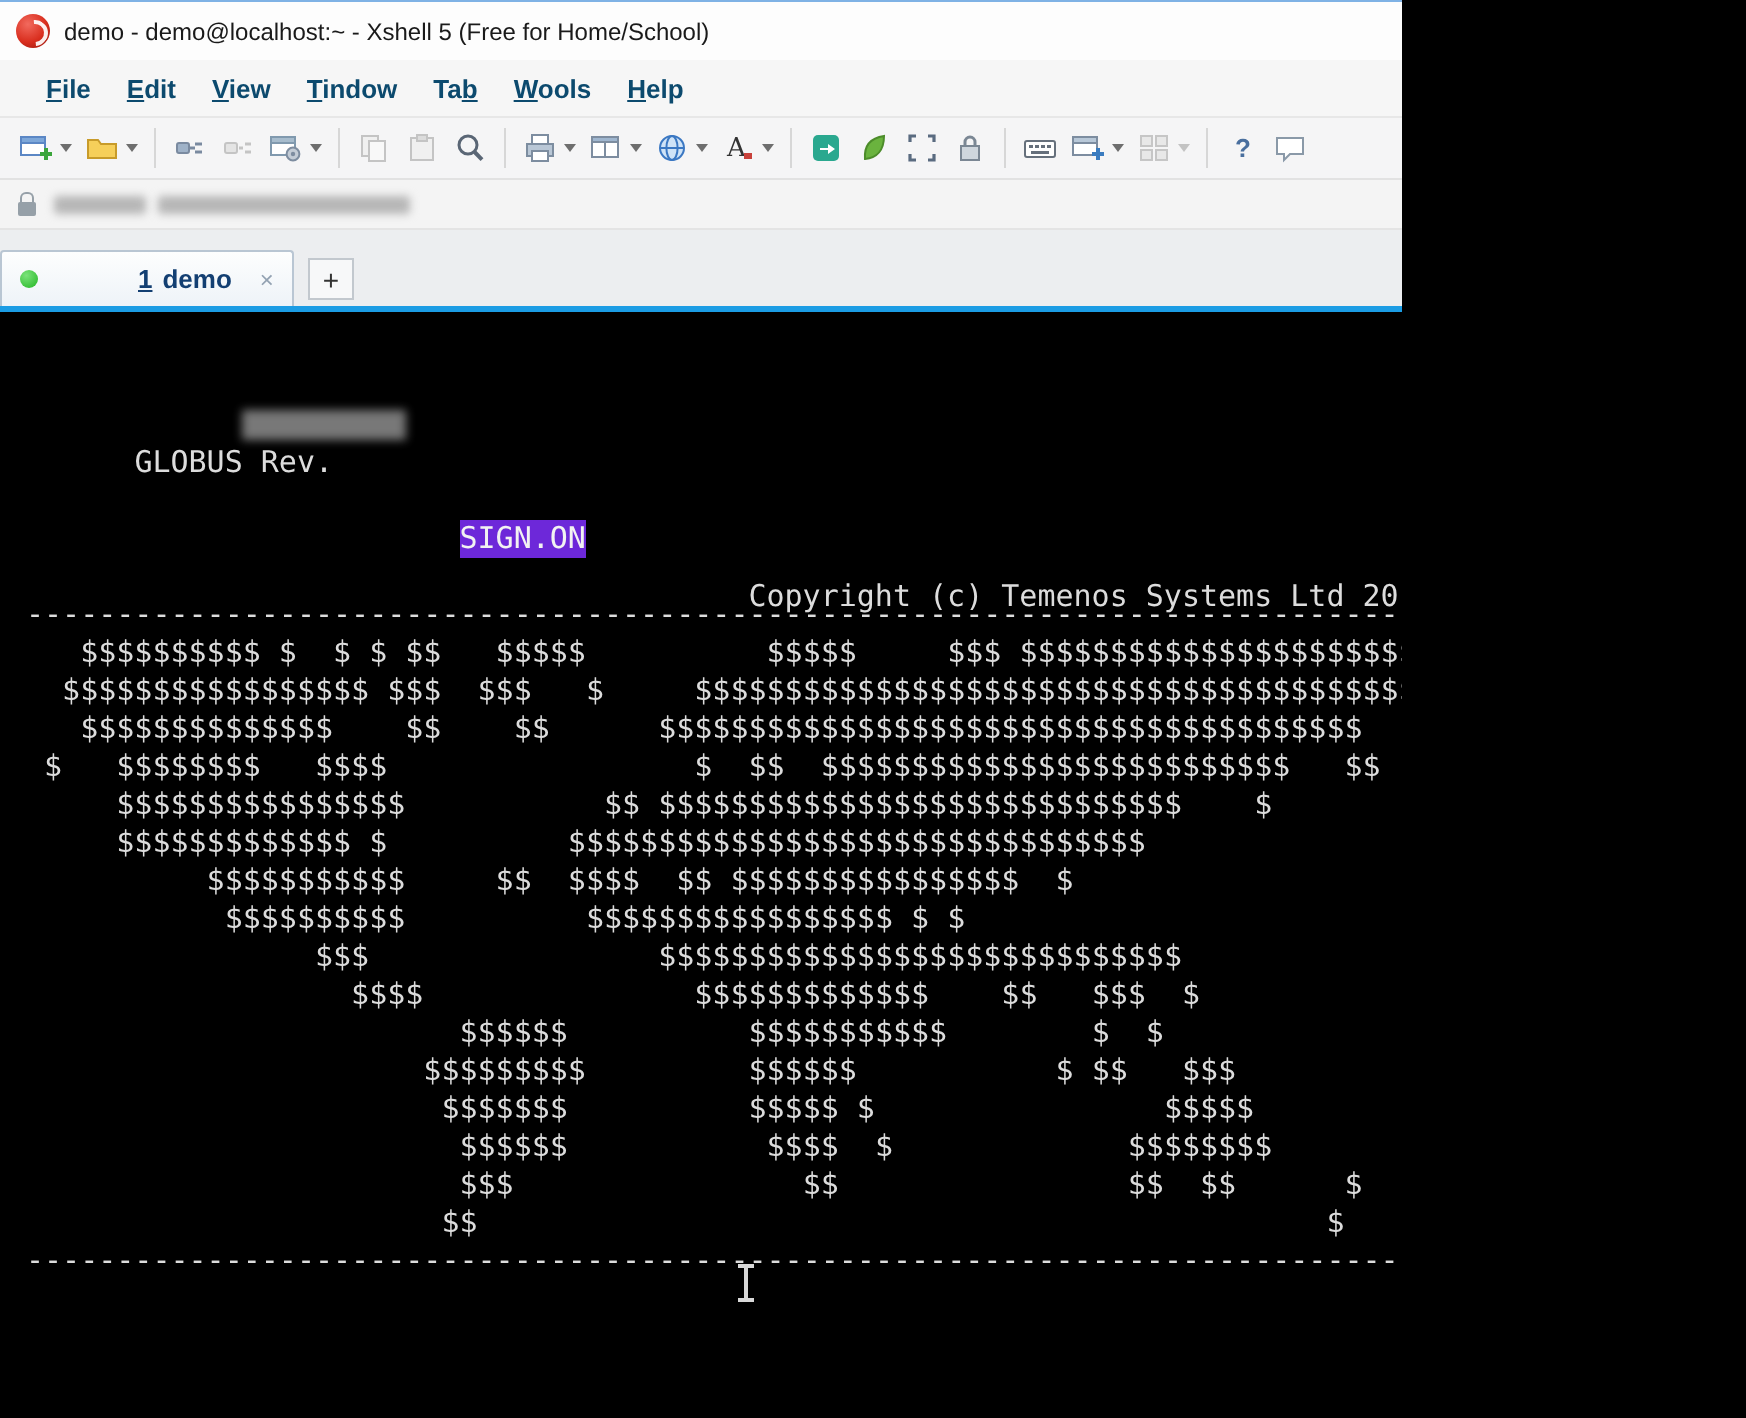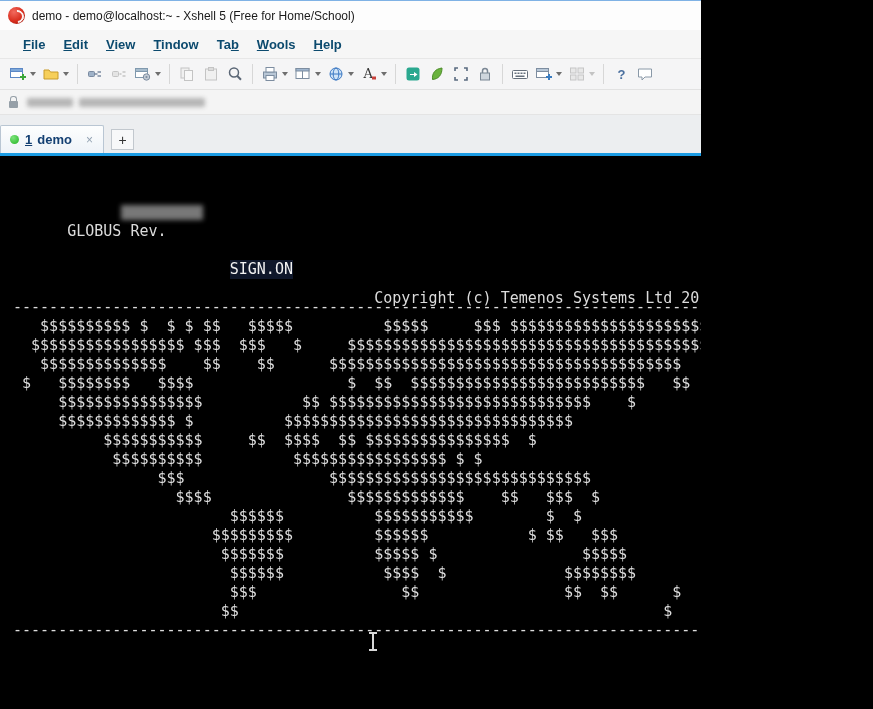--- a/index.html
+++ b/index.html
@@ -44,36 +44,36 @@
   .blob.b1 { width:46px; } .blob.b2 { width:126px; margin-left:-3px; }
 
   
   .tabbar { height:41px; background:#eceef0; flex:0 0 auto; display:flex; flex-direction:column; }
   .tabrow { flex:1; display:flex; align-items:flex-end; padding-left:0; }
   .tab { height:28px; display:flex; align-items:center; gap:6px; padding:0 9px;
          background:linear-gradient(#fdfefe,#eef3f8); border:1px solid #b9c6d3; border-bottom:none;
          border-radius:2px 2px 0 0; min-width:104px; }
   .tab-dot { width:9px; height:9px; border-radius:50%;
              background:radial-gradient(circle at 35% 30%, #7be37b, #23b523); }
-  .tab-label { font-size:13px; font-weight:bold; color:#133f72; }
+  .tab-label { font-size:13px; font-weight:bold; color:#133f72;margin-left:44px; }
   .tab-label .tab-num { text-decoration:underline; margin-right:5px; }
   .tab-close { font-size:12px; color:#93a2b2; margin-left:8px; line-height:1; }
   .newtab { width:23px; height:21px; margin-left:7px; margin-bottom:3px; border:1px solid #c2c8ce;
             background:#f7f8f9; font-size:14px; color:#333; display:flex; align-items:center; justify-content:center; }
   .bluebar { height:3px; background:#1b9ce4; }
 
   
   .terminal { flex:1; background:#000; color:#dcdcdc; position:relative;
               font-family:"DejaVu Sans Mono", monospace; font-size:15px; line-height:19px;
               padding:9px 0 0 13px; overflow:hidden; white-space:pre; }
   .tline { position:relative; height:19px; white-space:pre; }
   .banner { margin-bottom:38px; }
   .rev-blur { position:absolute; left:12ch; top:2px; width:9ch; height:15px;
               background:#8d8d8d; filter:blur(2.5px); opacity:.85; }
-  .signon { position:absolute; left:24ch; background:#0f172a; color:#f2f2f2; }
+  .signon { position:absolute; left:24ch; background:#6d28d9; color:#f2f2f2; }
   .copyright { position:absolute; left:40ch;margin-top:10px; }
   .art { font:inherit; color:#dcdcdc; white-space:pre; }
   .ibeam { position:absolute; left:372px; top:478px; width:2px; height:15px; background:#d8d8d8; }
   .ibeam::before, .ibeam::after { content:""; position:absolute; left:-3px; width:8px; height:2px; background:#d8d8d8; }
   .ibeam::before { top:-2px; } .ibeam::after { bottom:-2px; }
 </style>
 </head>
 <body>
 
 <div class="window">

